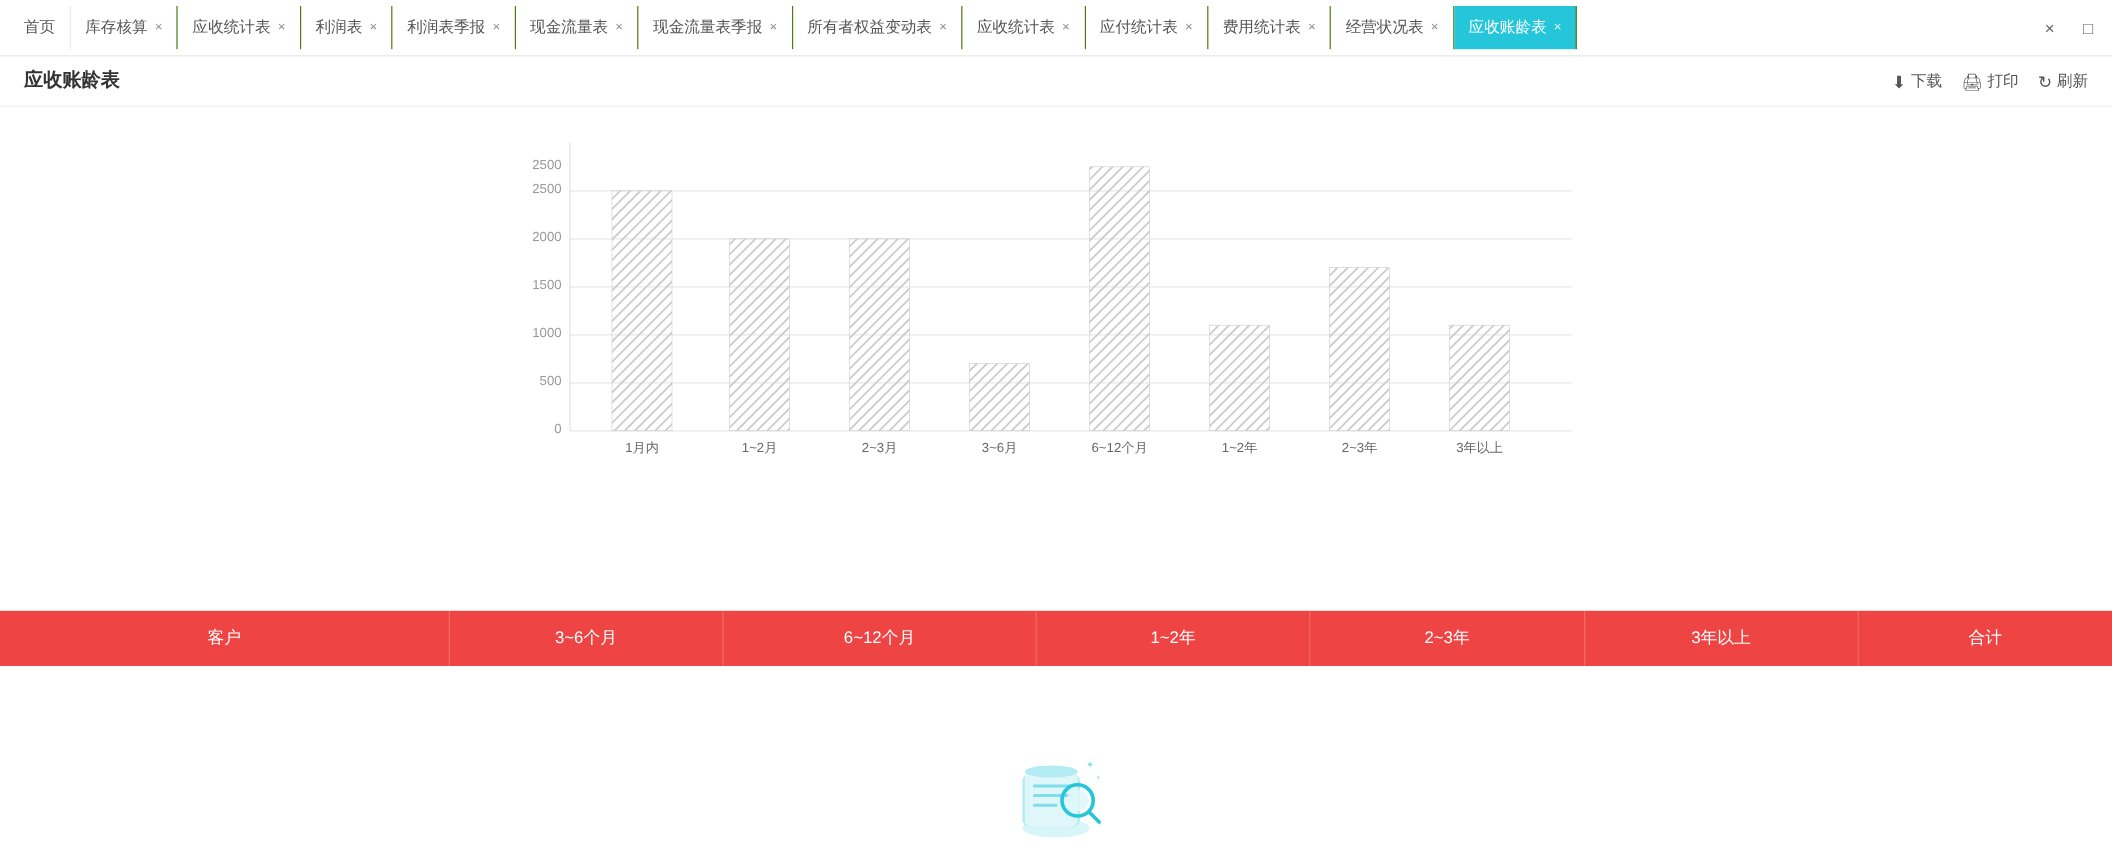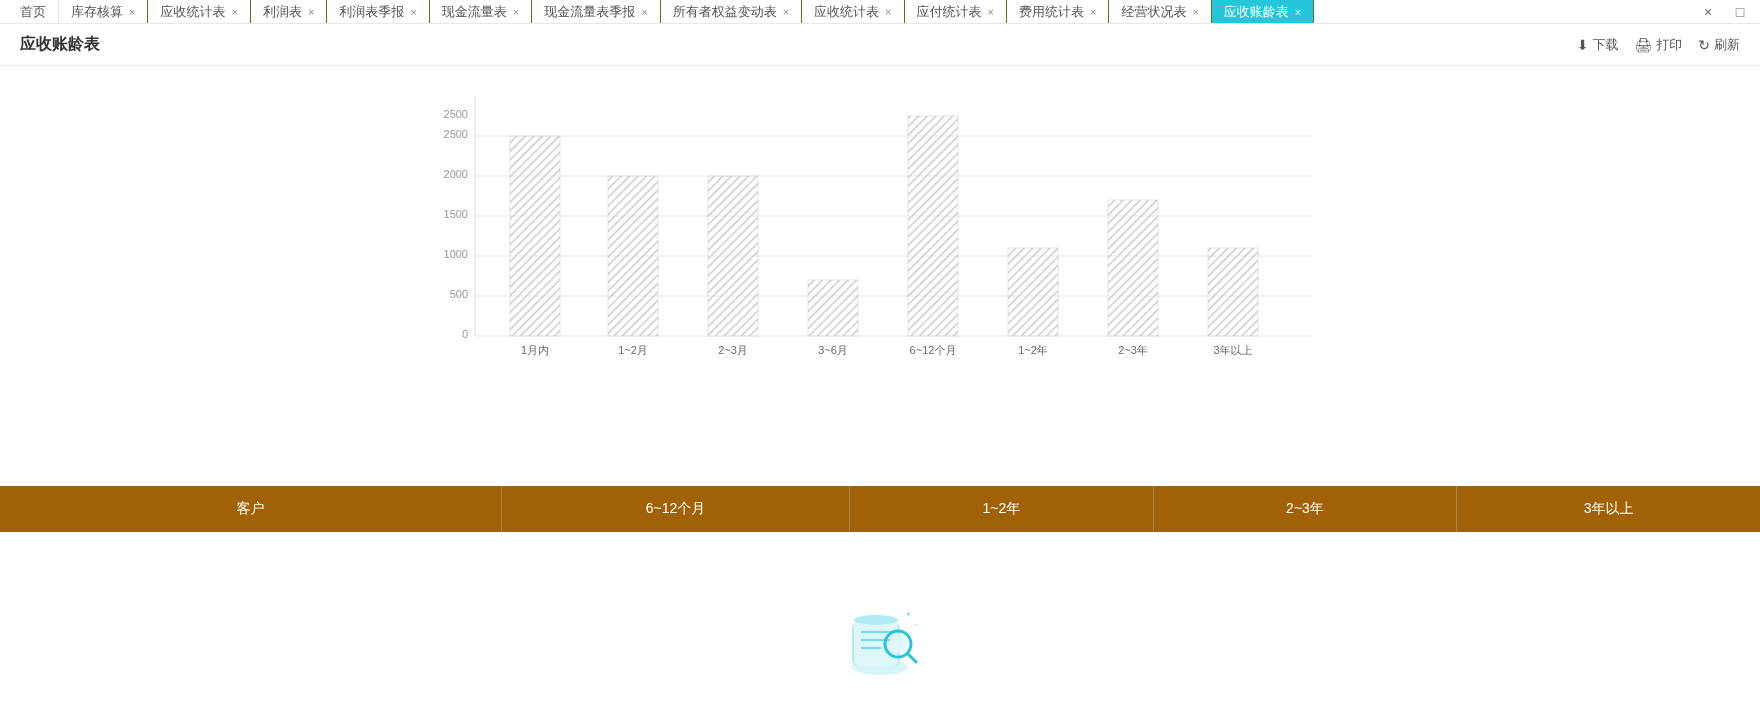--- a/index.html
+++ b/index.html
@@ -4,21 +4,21 @@
   <style>
     * { margin: 0; padding: 0; box-sizing: border-box; }
     body { font-family: "Microsoft YaHei", "PingFang SC", sans-serif; font-size: 13px; background: #f5f5f5; color: #333; overflow-x: hidden; }
 
     
     .tab-bar {
       display: flex;
       align-items: center;
       background: #fff;
       border-bottom: 1px solid #e8e8e8;
-      height: 24px;
+      height: 47px;
       padding: 0 8px;
       overflow-x: auto;
       white-space: nowrap;
       position: relative;
     }
     .tab-bar::-webkit-scrollbar { display: none; }
     .tab-item {
       display: inline-flex;
       align-items: center;
       padding: 0 12px;
@@ -102,21 +102,21 @@
     
     .chart-container {
       width: 100%;
       display: flex;
       justify-content: center;
     }
 
     
     .table-header {
       display: flex;
-      background: #a16207;
+      background: #ef4444;
       color: #fff;
       font-size: 14px;
       font-weight: 500;
     }
     .table-header .col {
       padding: 14px 8px;
       text-align: center;
       border-right: 1px solid rgba(255,255,255,0.2);
     }
     .table-header .col:last-child { border-right: none; }
@@ -280,24 +280,26 @@
         <text x="503" y="268" font-size="11" fill="#666" text-anchor="middle">6~12个月</text>
         <text x="603" y="268" font-size="11" fill="#666" text-anchor="middle">1~2年</text>
         <text x="703" y="268" font-size="11" fill="#666" text-anchor="middle">2~3年</text>
         <text x="803" y="268" font-size="11" fill="#666" text-anchor="middle">3年以上</text>
       </svg>
     </div>
   </div>
 
   <div class="table-header">
     <div class="col col-customer">客户</div>
+    <div class="col col-month36">3~6个月</div>
     <div class="col col-month612">6~12个月</div>
     <div class="col col-year12">1~2年</div>
     <div class="col col-year23">2~3年</div>
     <div class="col col-year3plus">3年以上</div>
+    <div class="col col-total">合计</div>
   </div>
 
   <div class="empty-state">
     <svg class="scroll-icon-svg" viewBox="0 0 100 90" xmlns="http://www.w3.org/2000/svg">
 
       <ellipse cx="50" cy="75" rx="28" ry="8" fill="#b2ebf2" opacity="0.5"></ellipse>
 
       <rect x="22" y="30" width="48" height="44" rx="6" fill="#b2ebf2"></rect>
       <rect x="24" y="28" width="44" height="46" rx="5" fill="#e0f7fa"></rect>
 

